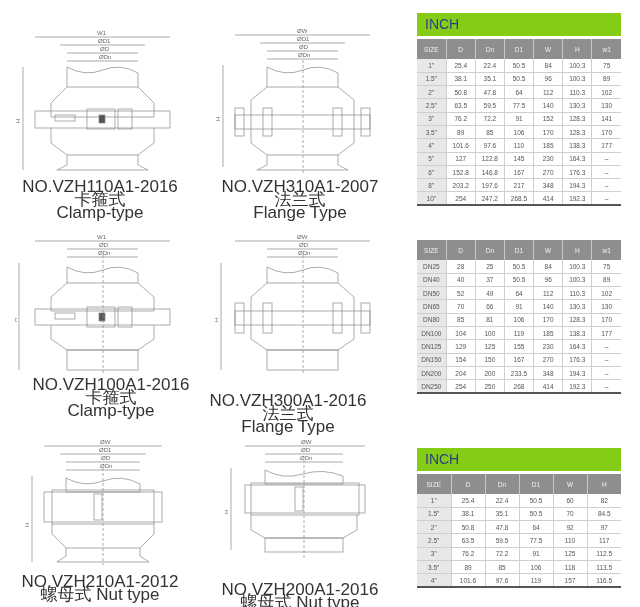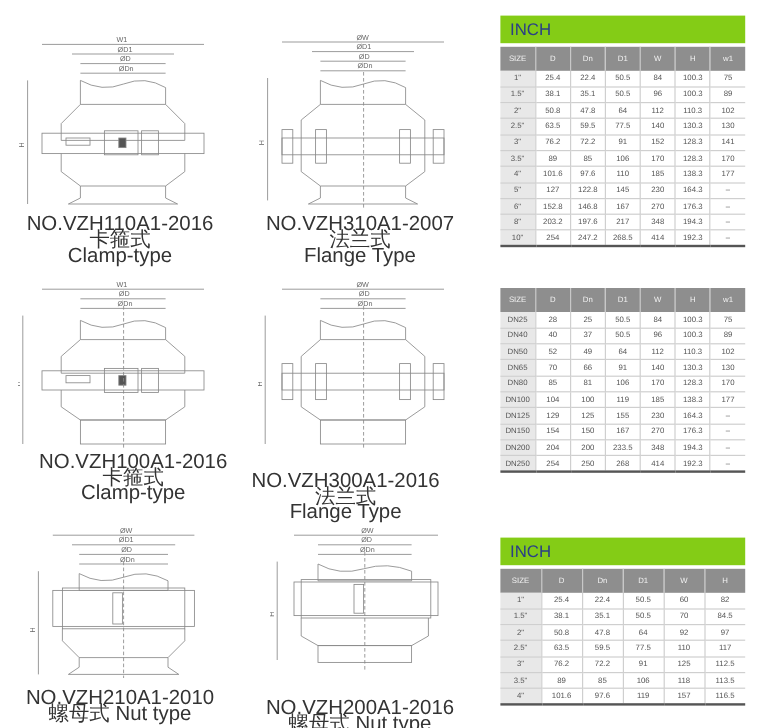--- a/index.html
+++ b/index.html
@@ -151,21 +151,21 @@
   <path d="M44 38 Q62 48 81 41 Q100 34 118 44 L118 52 L44 52 Z"></path>
   <rect x="22" y="52" width="118" height="30"></rect>
   <rect x="30" y="50" width="102" height="34"></rect>
   <rect x="72" y="54" width="8" height="26"></rect>
   <path d="M30 84 L30 94 L44 108 L118 108 L132 94 L132 84"></path>
   <path d="M44 108 L44 116 L35 122 L127 122 L118 116 L118 108"></path>
   <line x1="81" y1="28" x2="81" y2="125" stroke-dasharray="3 2"></line>
 </svg>
 </div>
 <div class="caption" style="left:15px;top:575px;width:170px;">
-  <div>NO.VZH210A1-2010</div>
+  <div>NO.VZH210A1-2012</div>
   <div>螺母式 Nut type</div>
 </div>
 
 <div class="drawing" style="left:225px;top:440px;">
 <svg width="150" height="125" viewBox="0 0 150 125" fill="none" stroke="#888" stroke-width="0.7" font-family="Liberation Sans, sans-serif" font-size="6">
   <line x1="20" y1="6" x2="140" y2="6"></line>
       <text x="76" y="4" fill="#666" stroke="none">ØW</text>
   <line x1="40" y1="14" x2="118" y2="14"></line>
       <text x="76" y="12" fill="#666" stroke="none">ØD</text>
   <line x1="40" y1="22" x2="118" y2="22"></line>

